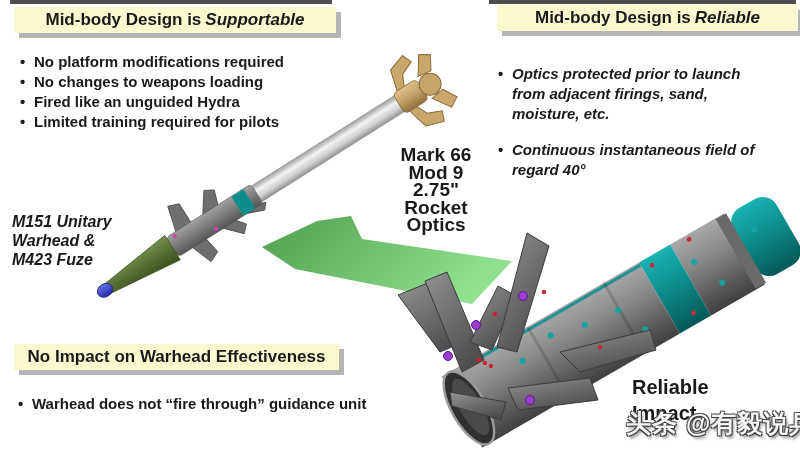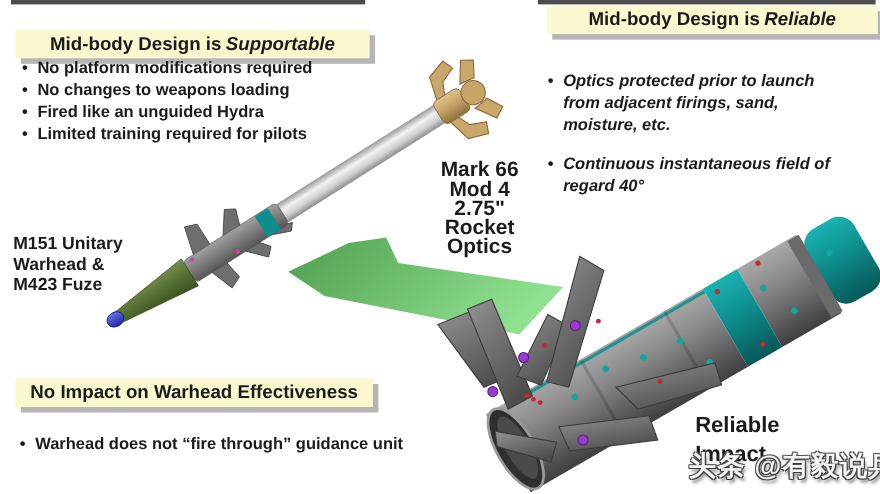--- a/index.html
+++ b/index.html
@@ -10,37 +10,37 @@
   .topbar{position:absolute;top:0;height:4px;background:#4d4d4d;}
   #topbar-left{left:10px;width:322px;}
   #topbar-right{left:489px;width:307px;}
 
   .title-box{
     position:absolute;background:#FAF8CE;box-shadow:5px 5px 0 #b5b5b5;
     text-align:center;font-weight:bold;font-size:17px;line-height:19px;
     padding:3px 2px 4px 2px;box-sizing:border-box;white-space:nowrap;z-index:2;
   }
   .title-box em{font-style:italic;margin-left:4px;}
-  #box-supportable{left:14px;top:7px;width:322px;margin-top:20px;}
+  #box-supportable{left:14px;top:7px;width:322px;}
   #box-reliable{left:497px;top:5px;width:301px;}
   #box-warhead{left:14px;top:344px;width:325px;}
 
   ul.bullets{list-style:none;margin:0;padding:0;position:absolute;z-index:2;
     font-weight:bold;font-size:15px;line-height:20px;}
   ul.bullets li{margin:0 0 0 0;}
   ul.bullets .mark{display:inline-block;width:14px;vertical-align:top;}
   ul.bullets .txt{display:inline-block;vertical-align:top;}
   #bullets-left{left:20px;top:52px;}
   #bullets-right{left:498px;top:64px;width:300px;}
   #bullets-right li{margin-bottom:16px;}
   #bullets-right .txt{width:252px;font-style:italic;}
   #bullets-bottom{left:18px;top:394px;}
 
   .label{position:absolute;font-weight:bold;z-index:2;}
-  #label-m151{left:12px;top:212px;font-size:16px;line-height:19px;}
+  #label-m151{left:12px;top:212px;font-size:16px;line-height:19px;font-style:italic;}
   #label-rocket-motor{left:378px;top:146px;width:116px;text-align:center;
     font-size:19px;line-height:17.5px;}
   #label-guidance{left:632px;top:374px;font-size:20px;line-height:26px;}
 
   .watermark{
     position:absolute;left:626px;top:407px;z-index:6;
     font-size:25px;font-weight:bold;letter-spacing:1px;
     color:rgba(255,255,255,0.95);
     text-shadow:1px 1px 0 #3c3c3c,-1px -1px 0 #555,1px -1px 0 #555,
                 -1px 1px 0 #3c3c3c,2px 3px 3px rgba(0,0,0,0.45);
@@ -226,21 +226,21 @@
   </ul>
 
   <div class="label" id="label-m151">
     <div>M151 Unitary</div>
     <div>Warhead &amp;</div>
     <div>M423 Fuze</div>
   </div>
 
   <div class="label" id="label-rocket-motor">
     <div>Mark 66</div>
-    <div>Mod 4</div>
+    <div>Mod 9</div>
     <div>2.75"</div>
     <div>Rocket Optics</div>
   </div>
 
   <div class="label" id="label-guidance">
     <div>Reliable</div>
     <div>Impact</div>
   </div>
 
   <div class="watermark">头条 @有毅说兵</div>

